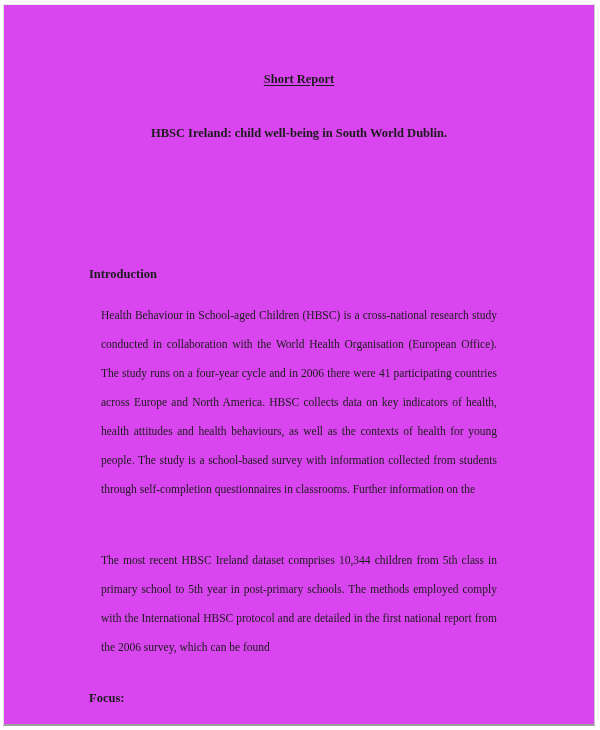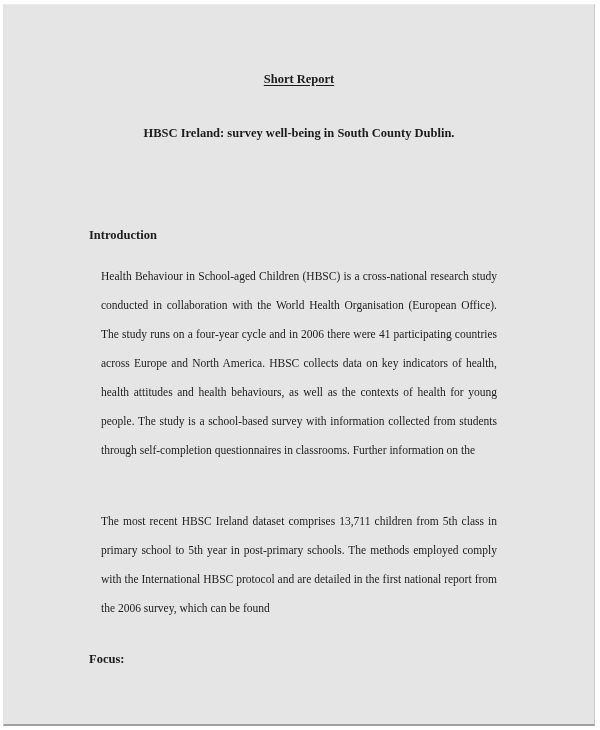--- a/index.html
+++ b/index.html
@@ -9,21 +9,21 @@
     width: 600px;
     height: 730px;
     overflow: hidden;
   }
   .page {
     position: absolute;
     left: 3px;
     top: 4px;
     width: 592px;
     height: 722px;
-    background: #e5e5e5;
+    background: #d946ef;
     border-top: 1px solid #ececec;
     border-left: 1px solid #e2e2e2;
     border-right: 1px solid #c9c9c9;
     border-bottom: 2px solid #9f9f9f;
     box-sizing: border-box;
     font-family: "Liberation Serif", "DejaVu Serif", serif;
     color: #1c1c1c;
   }
   .content {
     padding: 60px 85px 0 85px;
@@ -45,21 +45,21 @@
     font-weight: bold;
     line-height: 29px;
     margin: 25px 0 0 0;
   }
   .section-heading {
     font-size: 12.5px;
     font-weight: bold;
     line-height: 29px;
     margin: 0;
   }
-  .heading-intro { margin-top: 73px; }
+  .heading-intro { margin-top: 112px; }
   .heading-focus { margin-top: 22px; }
   .body-para {
     font-size: 11.5px;
     line-height: 29px;
     text-align: justify;
     margin: 12px;
   }
   .para-gap {
     margin-top: 42px;
   }
@@ -69,25 +69,25 @@
   }
 </style>
 </head>
 <body>
 
 <div class="page">
   <div class="content">
 
     <h1 class="doc-title"><span class="underline">Short Report</span></h1>
 
-    <h2 class="doc-subtitle">HBSC Ireland: survey well-being in South County Dublin.</h2>
+    <h2 class="doc-subtitle">HBSC Ireland: child well-being in South World Dublin.</h2>
 
     <h3 class="section-heading heading-intro">Introduction</h3>
 
     <p class="body-para">Health Behaviour in School-aged Children (HBSC) is a cross-national research study conducted in collaboration with the World Health Organisation (European Office). The study runs on a four-year cycle and in 2006 there were 41 participating countries across Europe and North America. HBSC collects data on key indicators of health, health attitudes and health behaviours, as well as the contexts of health for young people. The study is a school-based survey with information collected from students through self-completion questionnaires in classrooms. Further information on the</p>
 
-    <p class="body-para para-gap">The most recent HBSC Ireland dataset comprises 13,711 children from 5th class in primary school to 5th year in post-primary schools. The methods employed comply with the International HBSC protocol and are detailed in the first national report from the 2006 survey, which can be found</p>
+    <p class="body-para para-gap">The most recent HBSC Ireland dataset comprises 10,344 children from 5th class in primary school to 5th year in post-primary schools. The methods employed comply with the International HBSC protocol and are detailed in the first national report from the 2006 survey, which can be found</p>
 
     <h3 class="section-heading heading-focus">Focus:</h3>
 
 
   </div>
 </div>
 
 </body></html>

